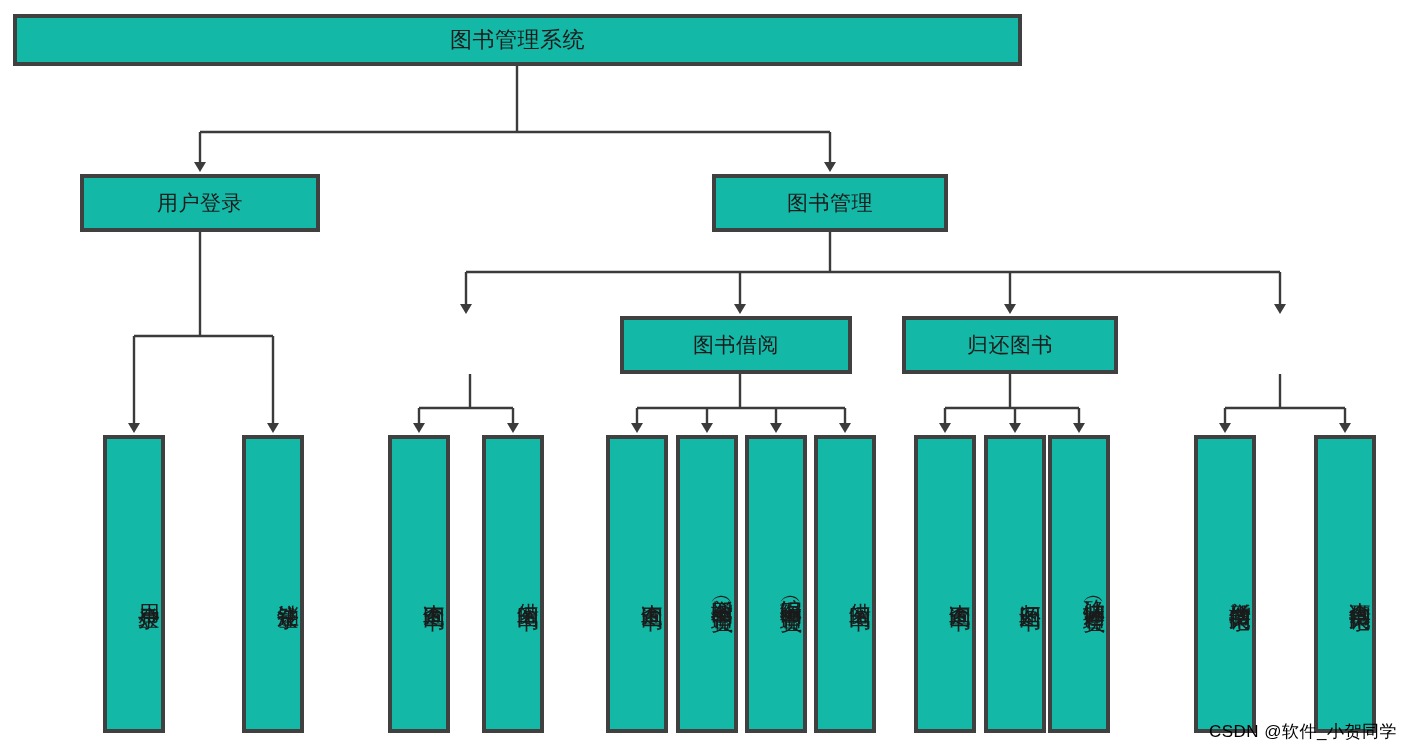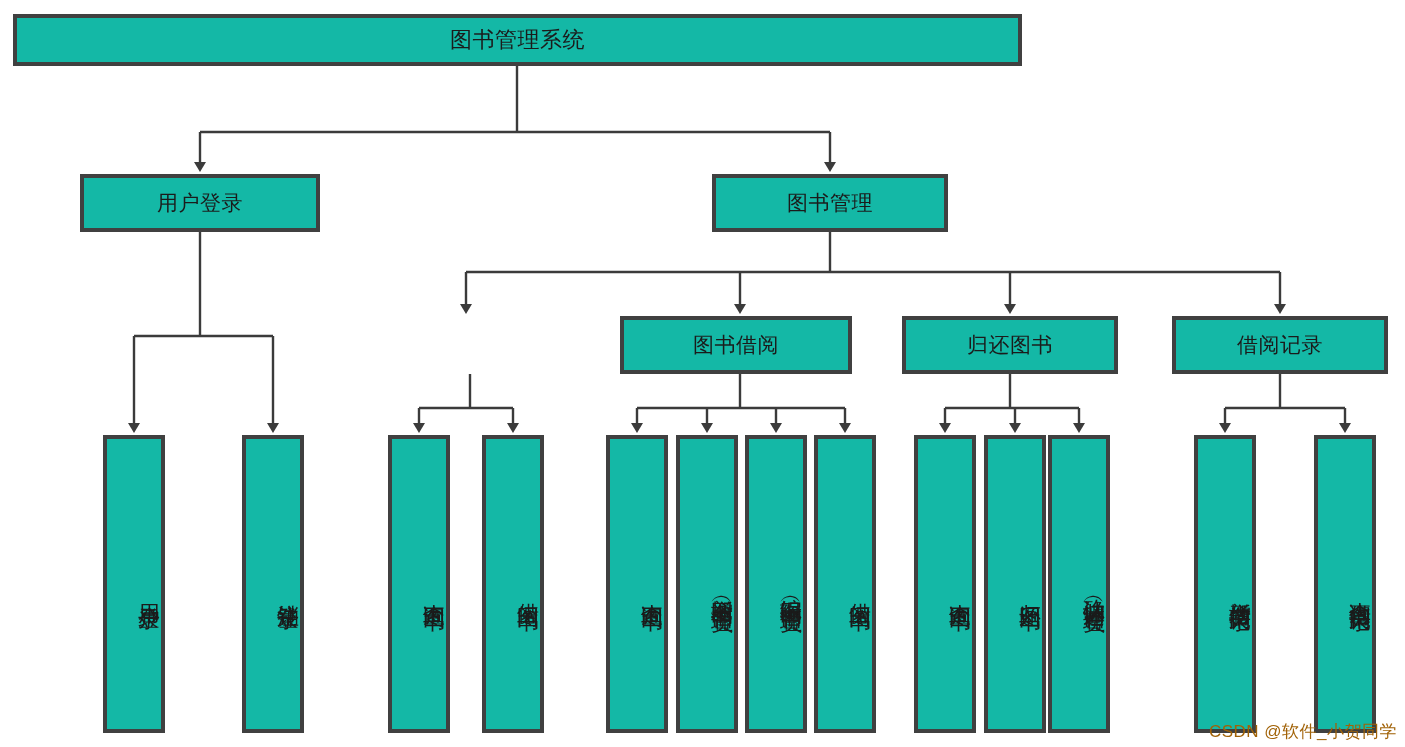--- a/index.html
+++ b/index.html
@@ -47,21 +47,21 @@
     display:block;
     white-space:nowrap;
   }
 
   
   #watermark{
     position:absolute;
     right:8px;
     bottom:4px;
     font-size:17px;
-    color:#a16207;
+    color:#000000;
     letter-spacing:0.5px;
     z-index:3;
     white-space:nowrap;
   }
 </style>
 </head>
 <body>
 
 <div id="canvas">
 
@@ -125,23 +125,20 @@
   <div class="node horiz" id="node-l2-1" style="left: 712px; top: 174px; width: 236px; height: 58px;">
     <span class="lbl">图书管理</span>
   </div>
 
   <div class="node horiz" id="node-l3-1" style="left: 620px; top: 316px; width: 232px; height: 58px;">
     <span class="lbl">图书借阅</span>
   </div>
   <div class="node horiz" id="node-l3-2" style="left: 902px; top: 316px; width: 216px; height: 58px;">
     <span class="lbl">归还图书</span>
   </div>
-  <div class="node horiz" id="node-l3-3" style="left: 1172px; top: 316px; width: 216px; height: 58px;">
-    <span class="lbl">借阅记录</span>
-  </div>
 
   <div class="node vert" id="node-leaf-0" style="left: 103px; top: 435px; width: 62px; height: 298px;">
     <span class="lbl">用户登录</span>
   </div>
   <div class="node vert" id="node-leaf-1" style="left: 242px; top: 435px; width: 62px; height: 298px;">
     <span class="lbl">注销登录</span>
   </div>
   <div class="node vert" id="node-leaf-2" style="left: 388px; top: 435px; width: 62px; height: 298px;">
     <span class="lbl">查询图书</span>
   </div>

